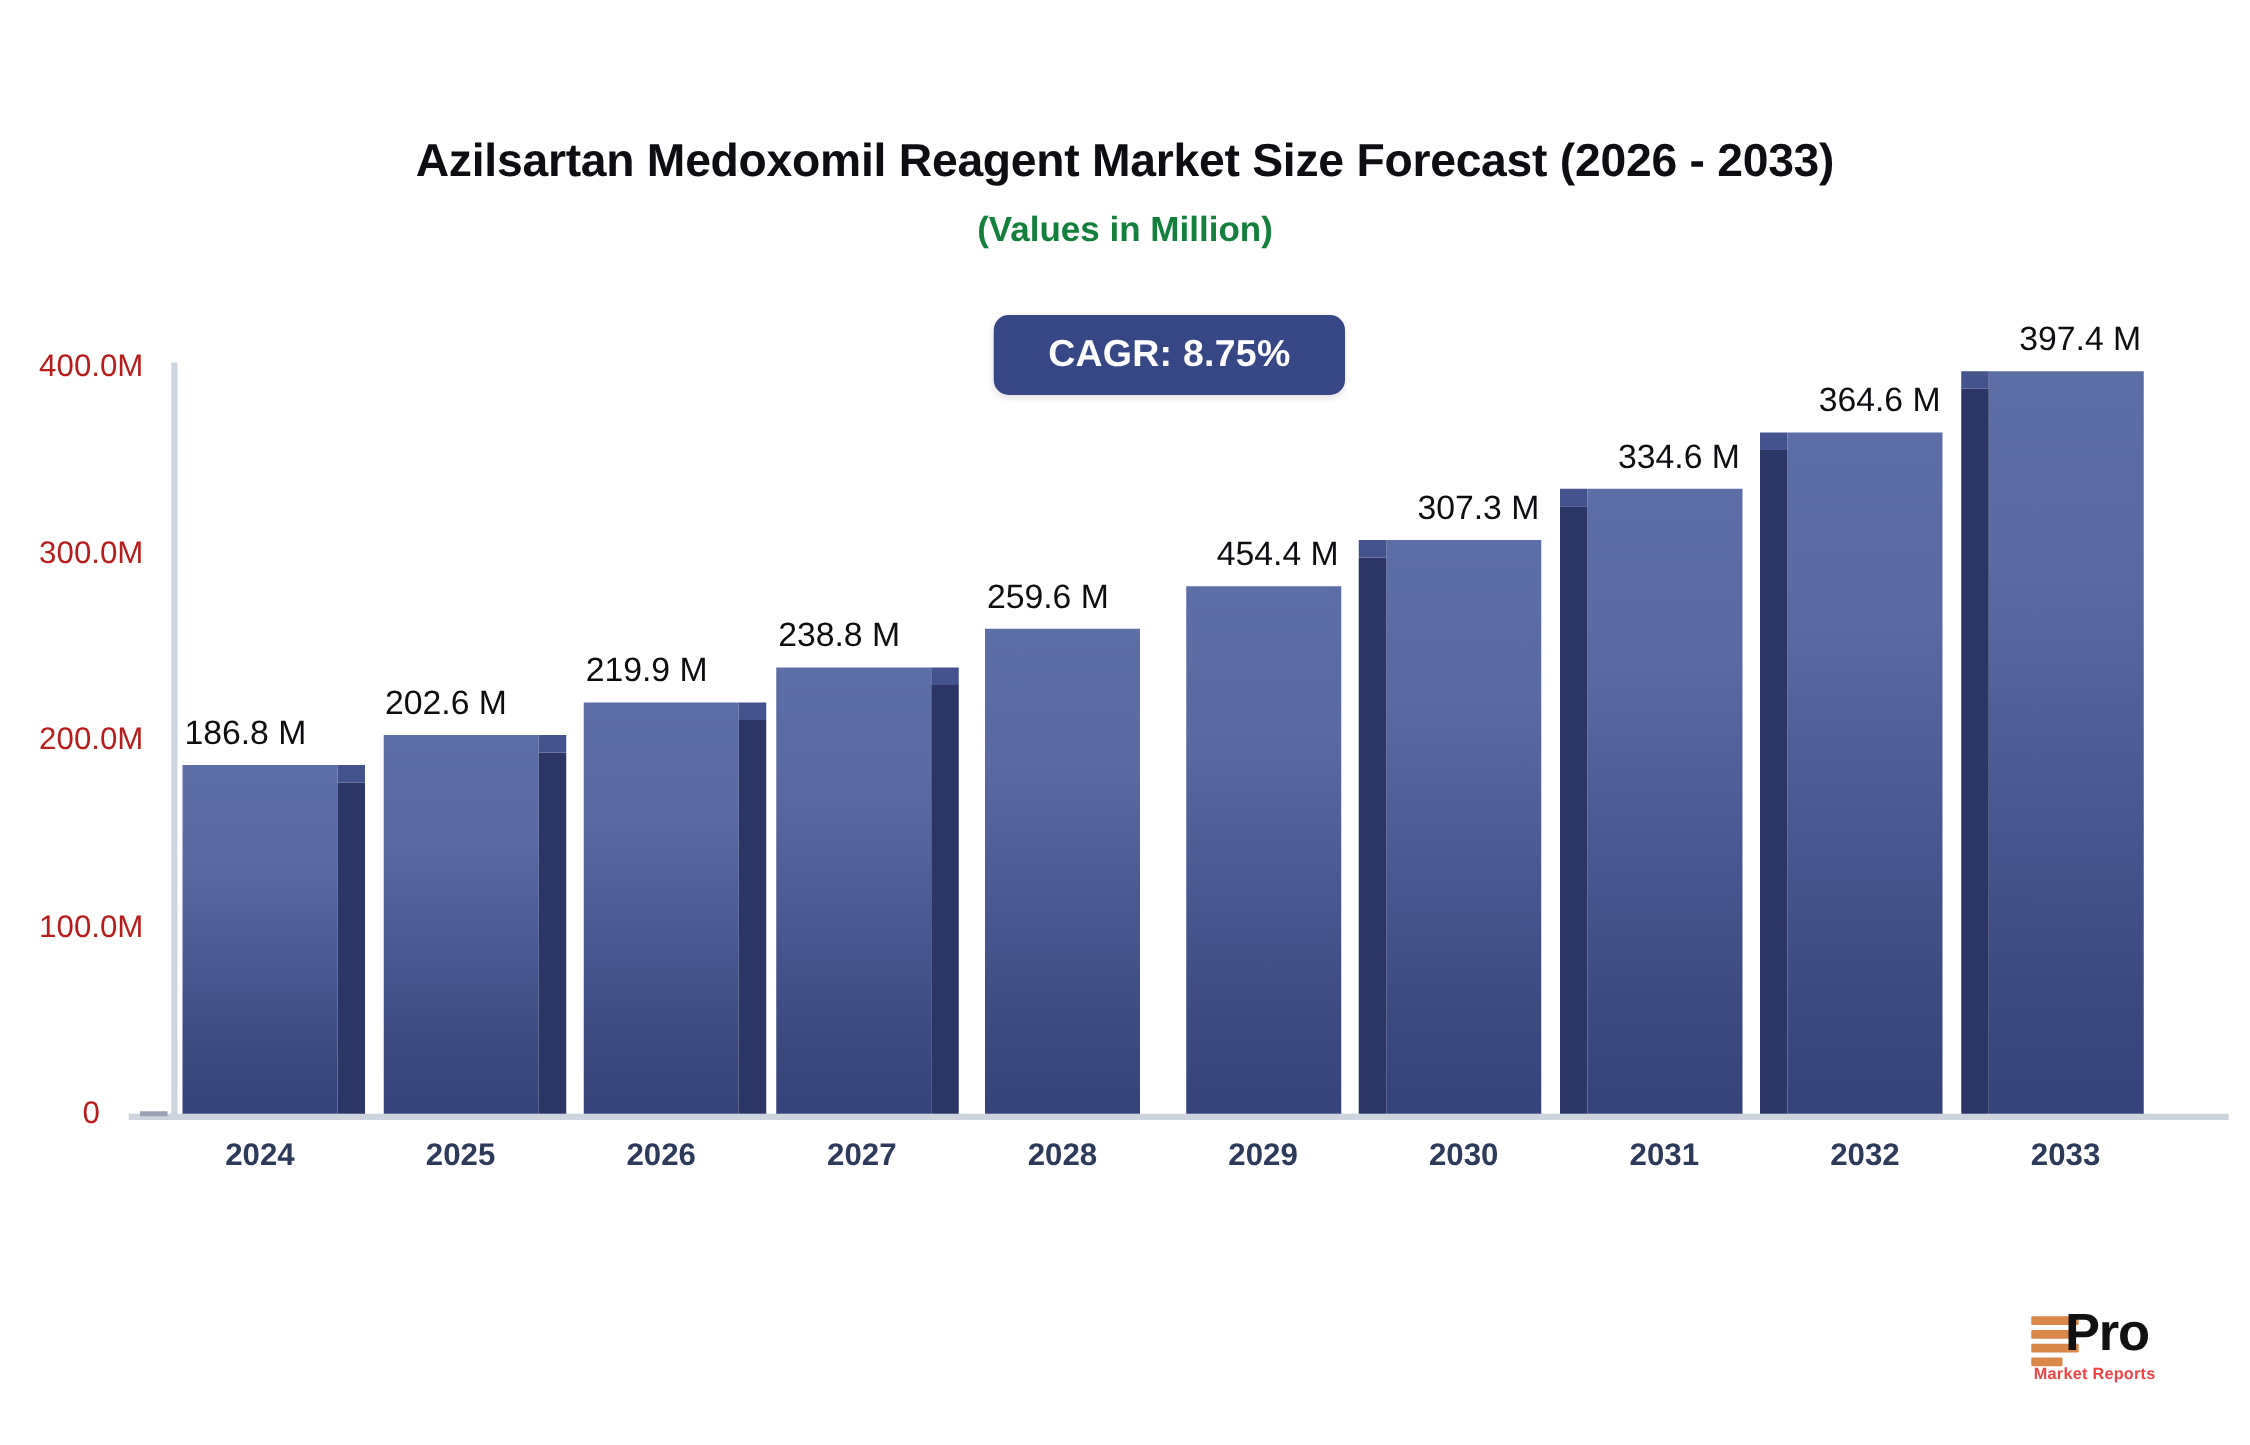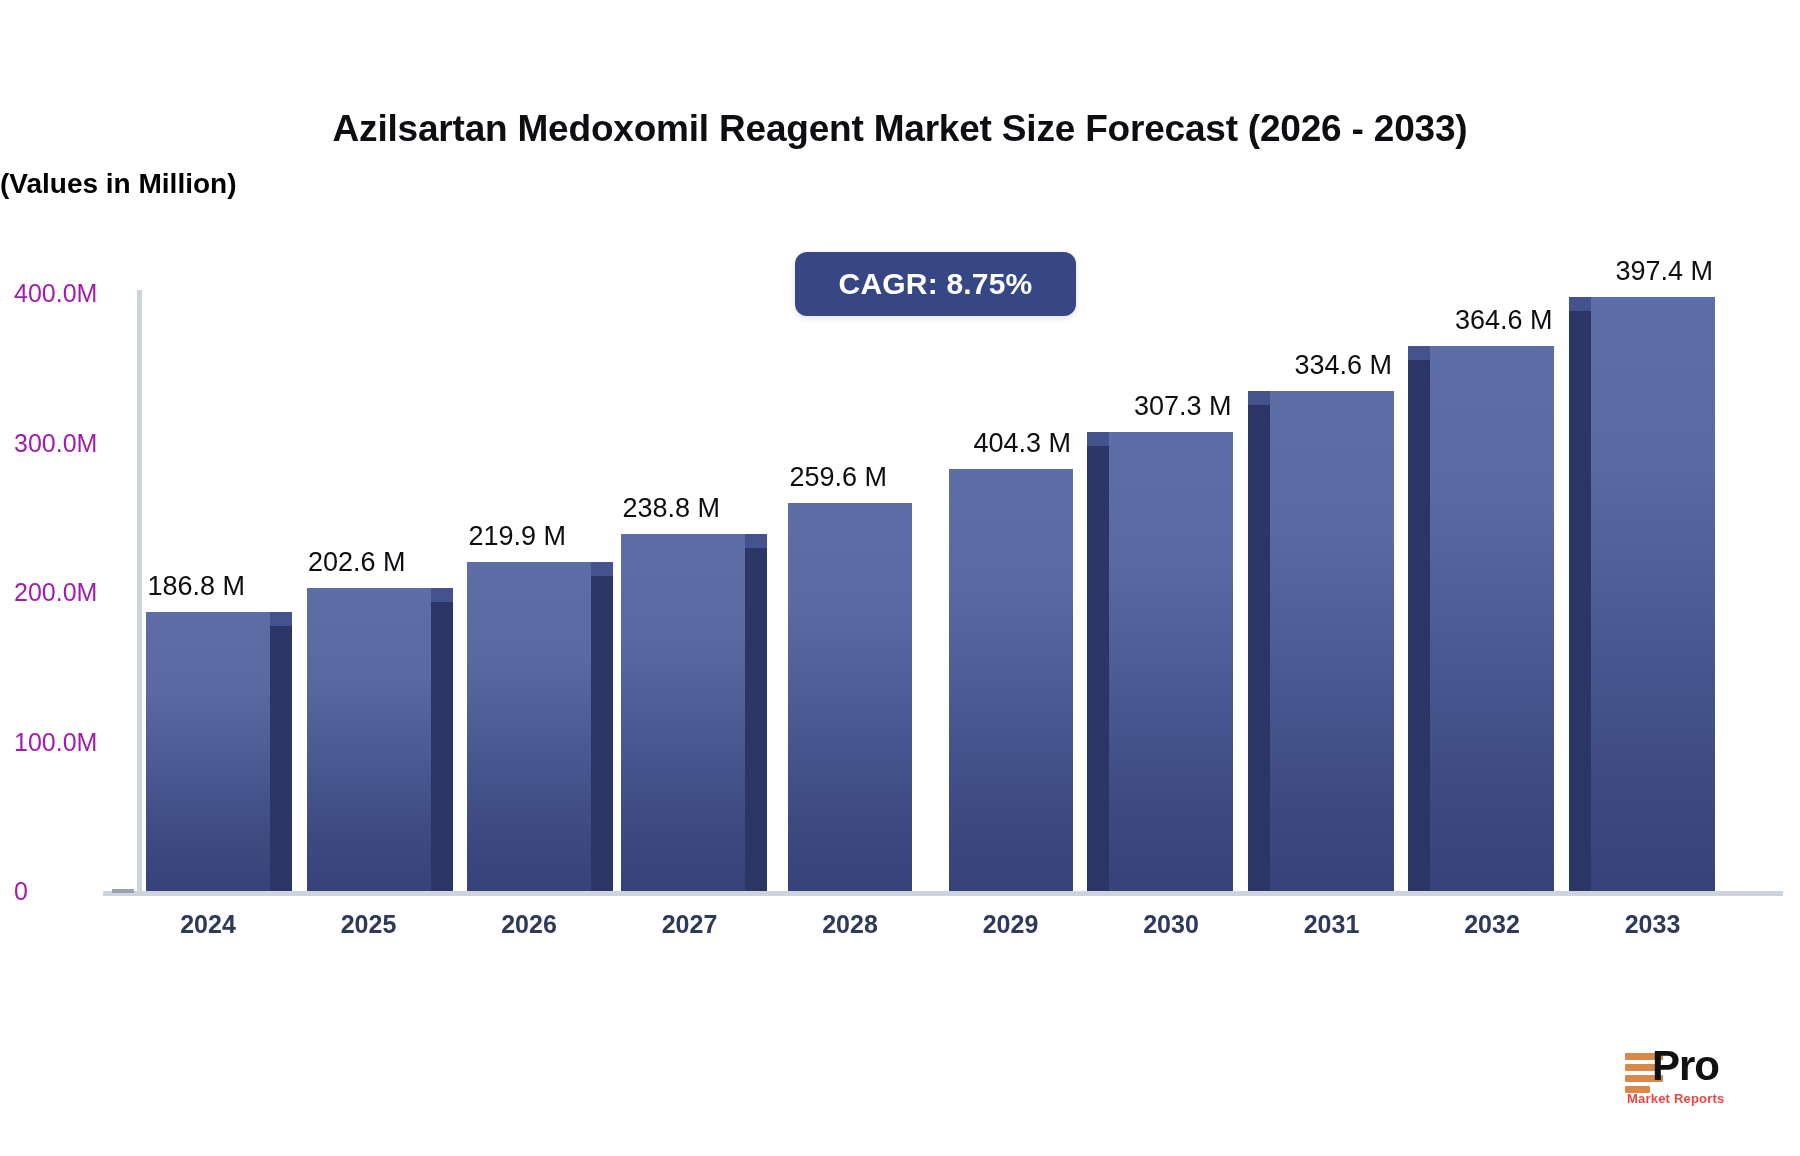--- a/index.html
+++ b/index.html
@@ -28,23 +28,24 @@
     font-weight: bold;
     color: #0d0d12;
     letter-spacing: -0.2px;
     white-space: nowrap;
   }
   #chart-subtitle {
     position: absolute;
     top: 168px;
     left: 0;
     width: 1800px;
+    text-align: center;
     font-size: 28px;
     font-weight: bold;
-    color: #000000;
+    color: #15803d;
   }
 
   
   #cagr-badge {
     position: absolute;
     top: 252px;
     left: 795px;
     width: 281px;
     height: 64px;
     background: #374785;
@@ -84,23 +85,23 @@
     top: 891px;
     width: 1680px;
     height: 5px;
     background: #ced4de;
   }
 
   .y-tick-label {
     position: absolute;
     right: 0;
     width: 118px;
-    text-align: left;
+    text-align: center;
     font-size: 25px;
-    color: #a21caf;
+    color: #b91c1c;
     transform: translateY(-50%);
   }
   .y-tick-wrap {
     position: absolute;
     left: 0;
     width: 132px;
     height: 0;
   }
   .y-tick-dash {
     position: absolute;
@@ -267,21 +268,21 @@
           <div class="bar-side right" style="height: 343.006px;"></div>
           <div class="bar-top" style="bottom: 343.006px; left: 100%;"></div>
           <div class="bar-label shift-left">238.8 M</div>
         </div>
         <div class="bar-group" style="left: 788px; width: 124px; height: 388.102px;">
           <div class="bar-front" style="height: 388.102px;"></div>
           <div class="bar-label shift-left">259.6 M</div>
         </div>
         <div class="bar-group" style="left: 948.5px; width: 124px; height: 422.038px;">
           <div class="bar-front" style="height: 422.038px;"></div>
-          <div class="bar-label shift-right">404.3 M</div>
+          <div class="bar-label shift-right">454.4 M</div>
         </div>
         <div class="bar-group" style="left: 1109px; width: 124px; height: 459.413px;">
           <div class="bar-front" style="height: 459.413px;"></div>
           <div class="bar-side left" style="height: 445.413px;"></div>
           <div class="bar-top" style="bottom: 445.413px; right: 100%;"></div>
           <div class="bar-label shift-right">307.3 M</div>
         </div>
         <div class="bar-group" style="left: 1269.5px; width: 124px; height: 500.227px; padding-left: 25px;">
           <div class="bar-front" style="height: 500.227px;"></div>
           <div class="bar-side left" style="height: 486.227px;"></div>

